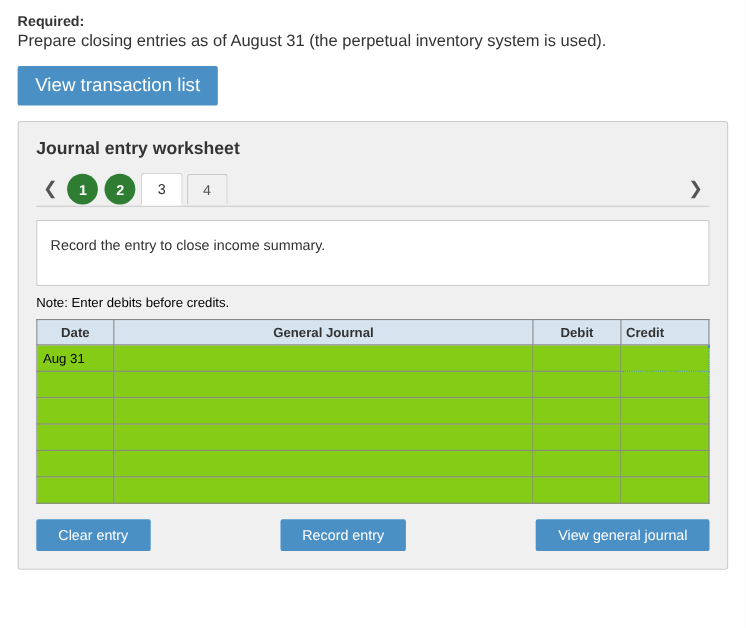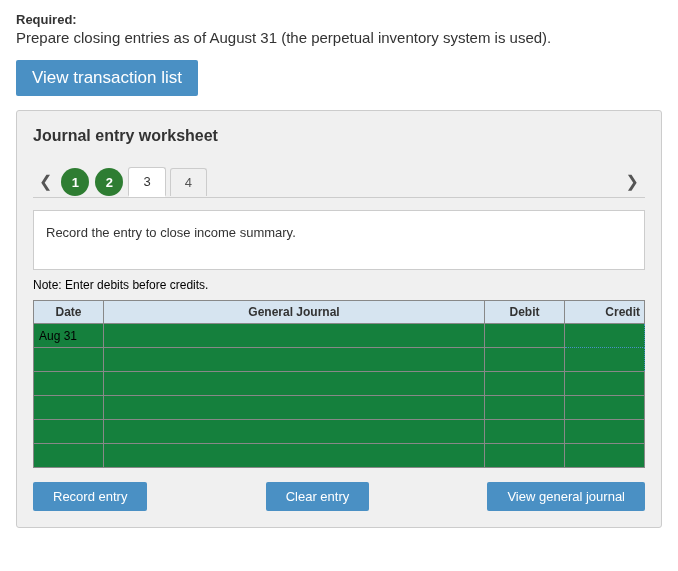--- a/index.html
+++ b/index.html
@@ -33,21 +33,21 @@
 
     .worksheet-container {
       background: #f0f0f0;
       border: 1px solid #ccc;
       border-radius: 3px;
       padding: 16px 16px 16px 16px;
     }
     .worksheet-title {
       font-weight: bold;
       font-size: 16px;
-      margin-bottom: 22px;
+      margin-bottom: 12px;
     }
 
     
     .tabs-row {
       display: flex;
       align-items: center;
       margin-bottom: 12px;
       border-bottom: 1px solid #ccc;
     }
     .tab-arrow {
@@ -123,27 +123,27 @@
     .journal-table th {
       background: #d6e4f0;
       border: 1px solid #888;
       padding: 4px 4px;
       text-align: center;
       font-weight: bold;
     }
     .journal-table th.date-col { width: 70px; text-align: center; }
     .journal-table th.journal-col { text-align: center; }
     .journal-table th.debit-col { width: 80px; text-align: center; }
-    .journal-table th.credit-col { width: 80px; text-align: right; }
+    .journal-table th.credit-col { width: 80px; text-align: left; }
 
     .journal-table td {
       border: 1px solid #888;
       padding: 3px 5px;
       height: 24px;
-      background: #15803d;
+      background: #84cc16;
     }
     .journal-table td.date-cell { text-align: left; font-size: 12px; width: 70px; }
     .journal-table td.journal-cell { }
     .journal-table td.debit-cell { width: 80px; border-right: 1px solid #888; }
     .journal-table td.credit-cell {
       width: 80px;
     }
 
     
     .credit-dotted {
@@ -270,19 +270,19 @@
         <tr>
           <td class="date-cell"><input class="cell-input" type="text" style=""></td>
           <td class="journal-cell indent"><input class="cell-input" type="text" style=""></td>
           <td class="debit-cell"><input class="cell-input" type="text" style=""></td>
           <td class="credit-cell"><input class="cell-input" type="text" style=""></td>
         </tr>
       </tbody>
   </table>
 
   <div class="buttons-row">
+    <button class="btn-action">Clear entry</button>
     <button class="btn-action">Record entry</button>
-    <button class="btn-action">Clear entry</button>
     <button class="btn-action">View general journal</button>
   </div>
 </div>
 
 
 
 </body></html>

